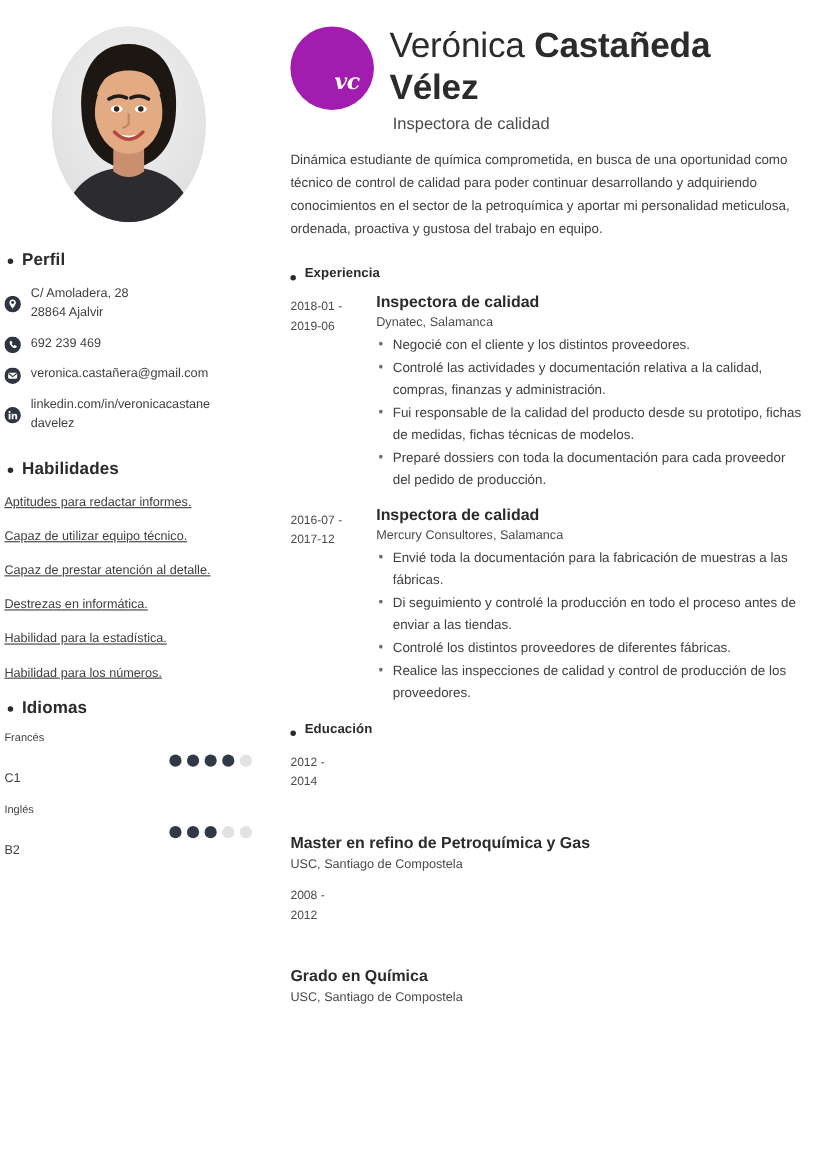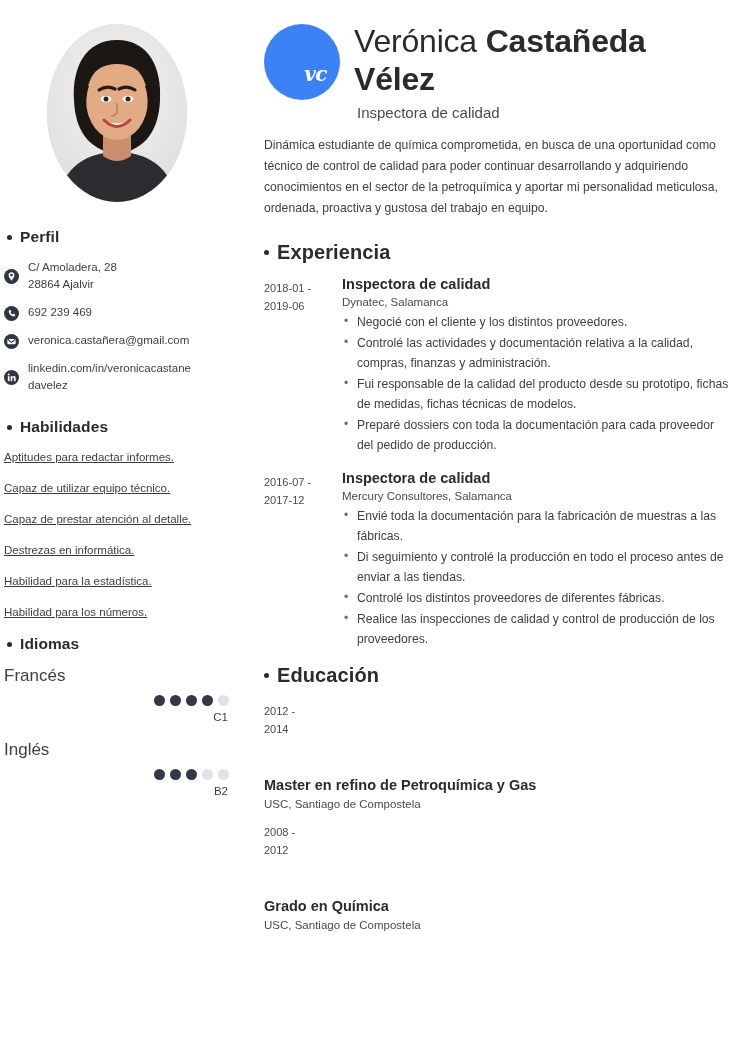--- a/index.html
+++ b/index.html
@@ -84,37 +84,37 @@
   .skill-item {
     font-size: 11.5px;
     line-height: 16px;
     color: #3f3f3f;
     margin-bottom: 15px;
   }
   .skills-block { margin-bottom: 8px; text-decoration: underline; }
 
   .lang-block { margin-bottom: 17px; }
   .lang-name {
-    font-size: 17px;
+    font-size: 10px;
     color: #3f3f3f;
     margin-bottom: 9px;
   }
   .lang-meter {
     display: flex;
     justify-content: flex-end;
     gap: 5px;
     padding-right: 1px;
   }
   .lvl-dot {
     width: 11px; height: 11px; border-radius: 50%;
     background: #e0e2e4;
   }
   .lvl-dot.on { background: #313947; }
   .lang-level {
-    text-align: right;
+    text-align: left;
     font-size: 11.5px;
     color: #3f3f3f;
     margin-top: 5px;
     padding-right: 2px;
   }
 
   
   .main {
     flex: 1 1 auto;
     padding: 0 20px 0 12px;
@@ -123,21 +123,21 @@
   .header {
     display: flex;
     align-items: flex-start;
     gap: 14px;
     margin-bottom: 6px;
   }
   .monogram {
     flex: 0 0 76px;
     width: 76px; height: 76px;
     border-radius: 50%;
-    background: #3b82f6;
+    background: #a21caf;
     position: relative;
     margin-top: 6px;
   }
   .monogram .initials {
     position: absolute;
     right: 13px; bottom: 14px;
     color: #ffffff;
     font-family: "DejaVu Serif", serif;
     font-style: italic;
     font-weight: bold;
@@ -160,21 +160,21 @@
     margin: 6px 0 0 3px;
   }
 
   .summary {
     font-size: 12.2px;
     line-height: 21px;
     color: #3f3f3f;
     margin: 14px 0 22px 0;
   }
 
-  .main .sec-head { font-size: 20px; margin-bottom: 12px; }
+  .main .sec-head { font-size: 12px; margin-bottom: 12px; align-items: flex-end; }
 
   .entry {
     display: flex;
     gap: 0;
     margin-bottom: 14px;
   }
   .entry .dates {
     flex: 0 0 78px;
     width: 78px;
     font-size: 11px;

